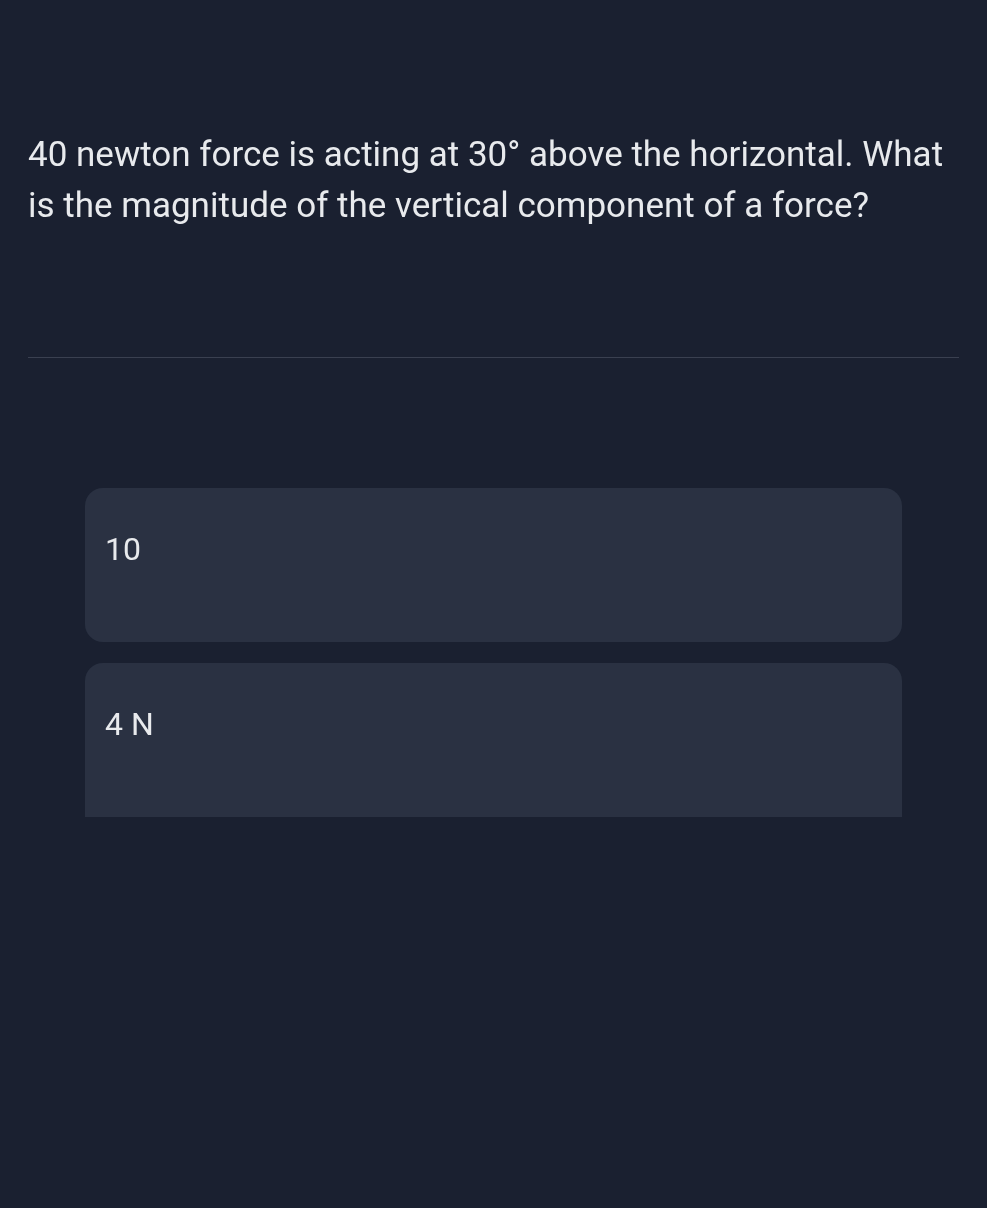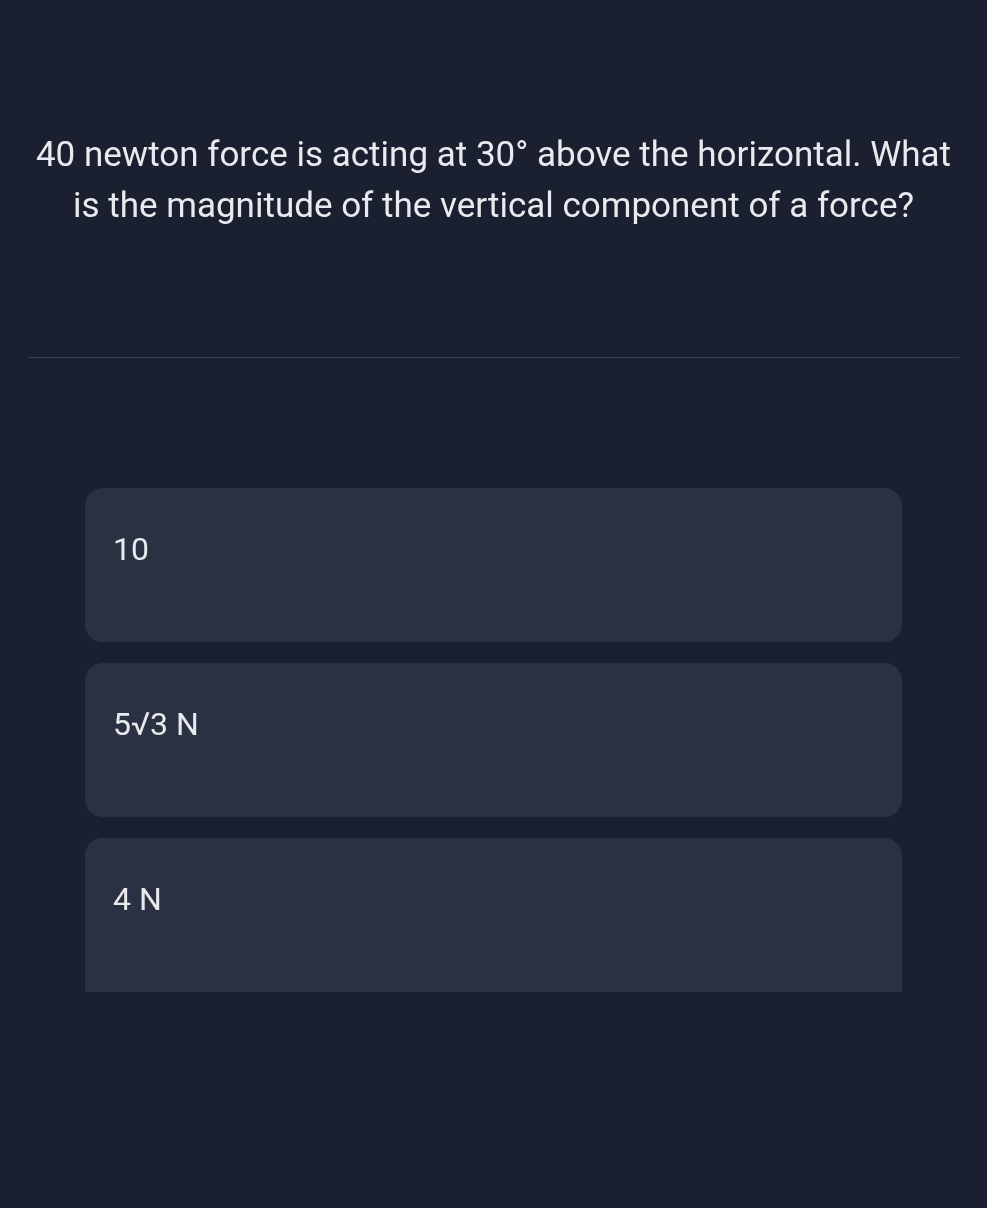--- a/index.html
+++ b/index.html
@@ -1,19 +1,18 @@
 <!DOCTYPE html>
 <html><head>
   <meta charset="utf-8">
   <style>
     * {
       margin: 0;
       padding: 0;
       box-sizing: border-box;
-      text-align: center;
     }
     body {
       background-color: #1a2030;
       font-family: -apple-system, BlinkMacSystemFont, 'Segoe UI', Roboto, Helvetica, Arial, sans-serif;
       width: 987px;
       height: 1208px;
       overflow: hidden;
     }
     .container {
       padding: 0;
@@ -35,21 +34,21 @@
     .options-section {
       padding: 130px 85px 0 85px;
       display: flex;
       flex-direction: column;
       gap: 21px;
     }
     .option-button {
       background-color: #2a3142;
       border: none;
       border-radius: 18px;
-      padding: 42px 28px 74px 28px;
+      padding: 42px 28px 74px 20px;
       text-align: left;
       color: #e8eaed;
       font-size: 32px;
       font-weight: 400;
       cursor: pointer;
       width: 100%;
       font-family: inherit;
     }
     .option-button:last-child {
       border-bottom-left-radius: 0;
@@ -62,19 +61,16 @@
 <div class="container">
   <div class="question-section">
     <p class="question-text">40 newton force is acting at 30° above the horizontal. What is the magnitude of the vertical component of a force?</p>
   </div>
   <hr class="divider">
   <div class="options-section">
     <button class="option-button">
       <span>10</span>
     </button>
     <button class="option-button">
-      <span>5√3 N</span>
-    </button>
-    <button class="option-button">
       <span>4 N</span>
     </button>
   </div>
 </div>
 
 </body></html>

